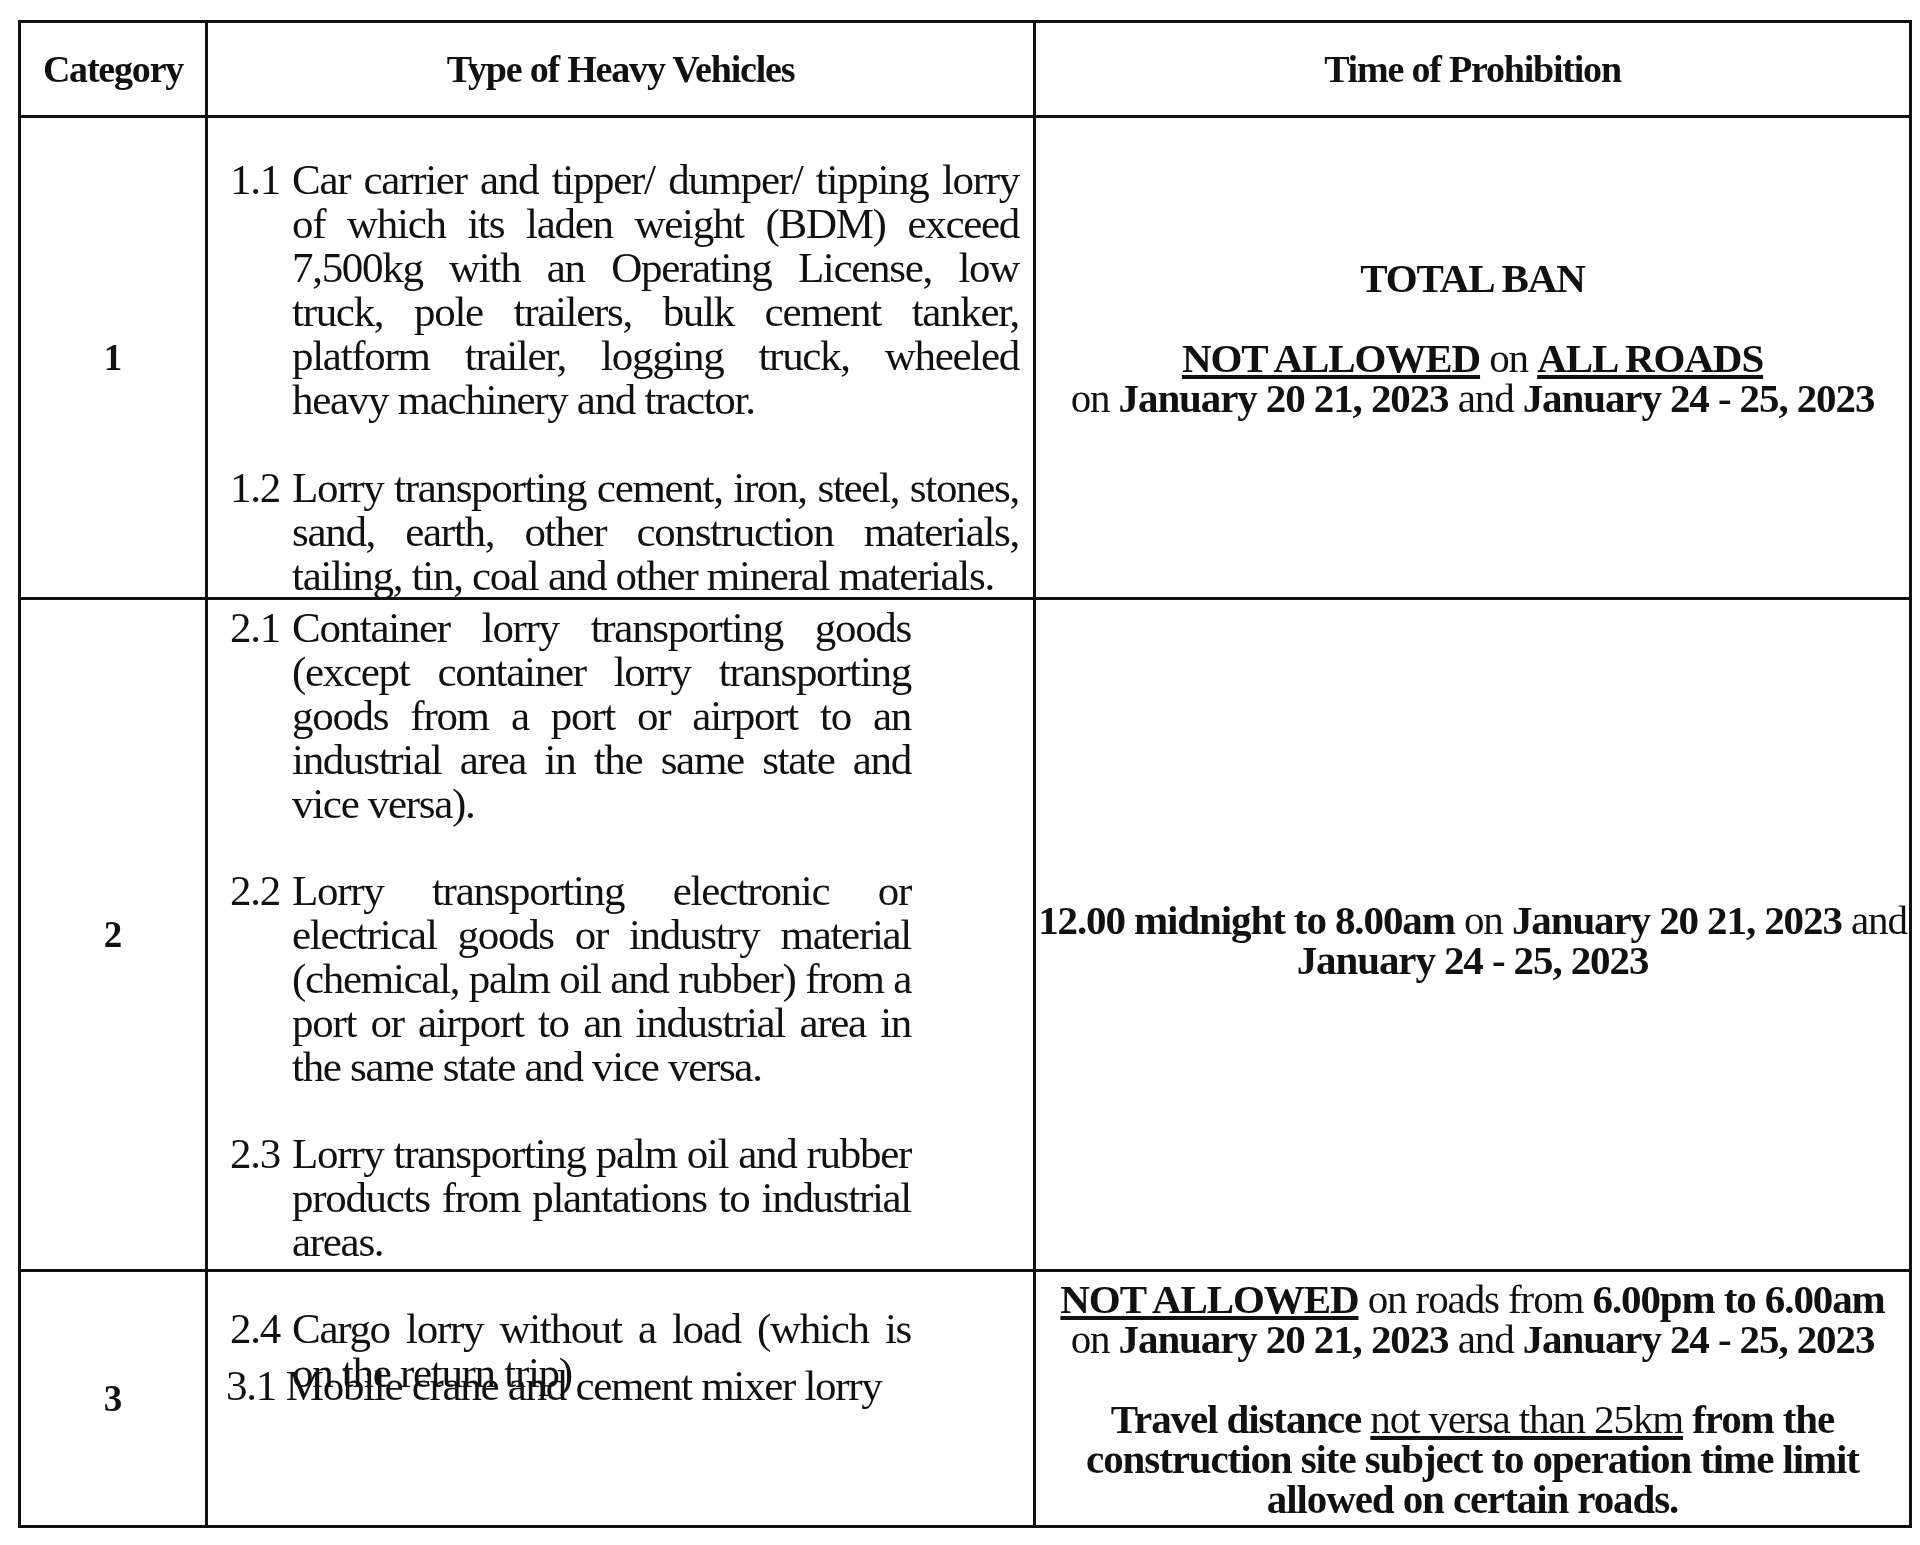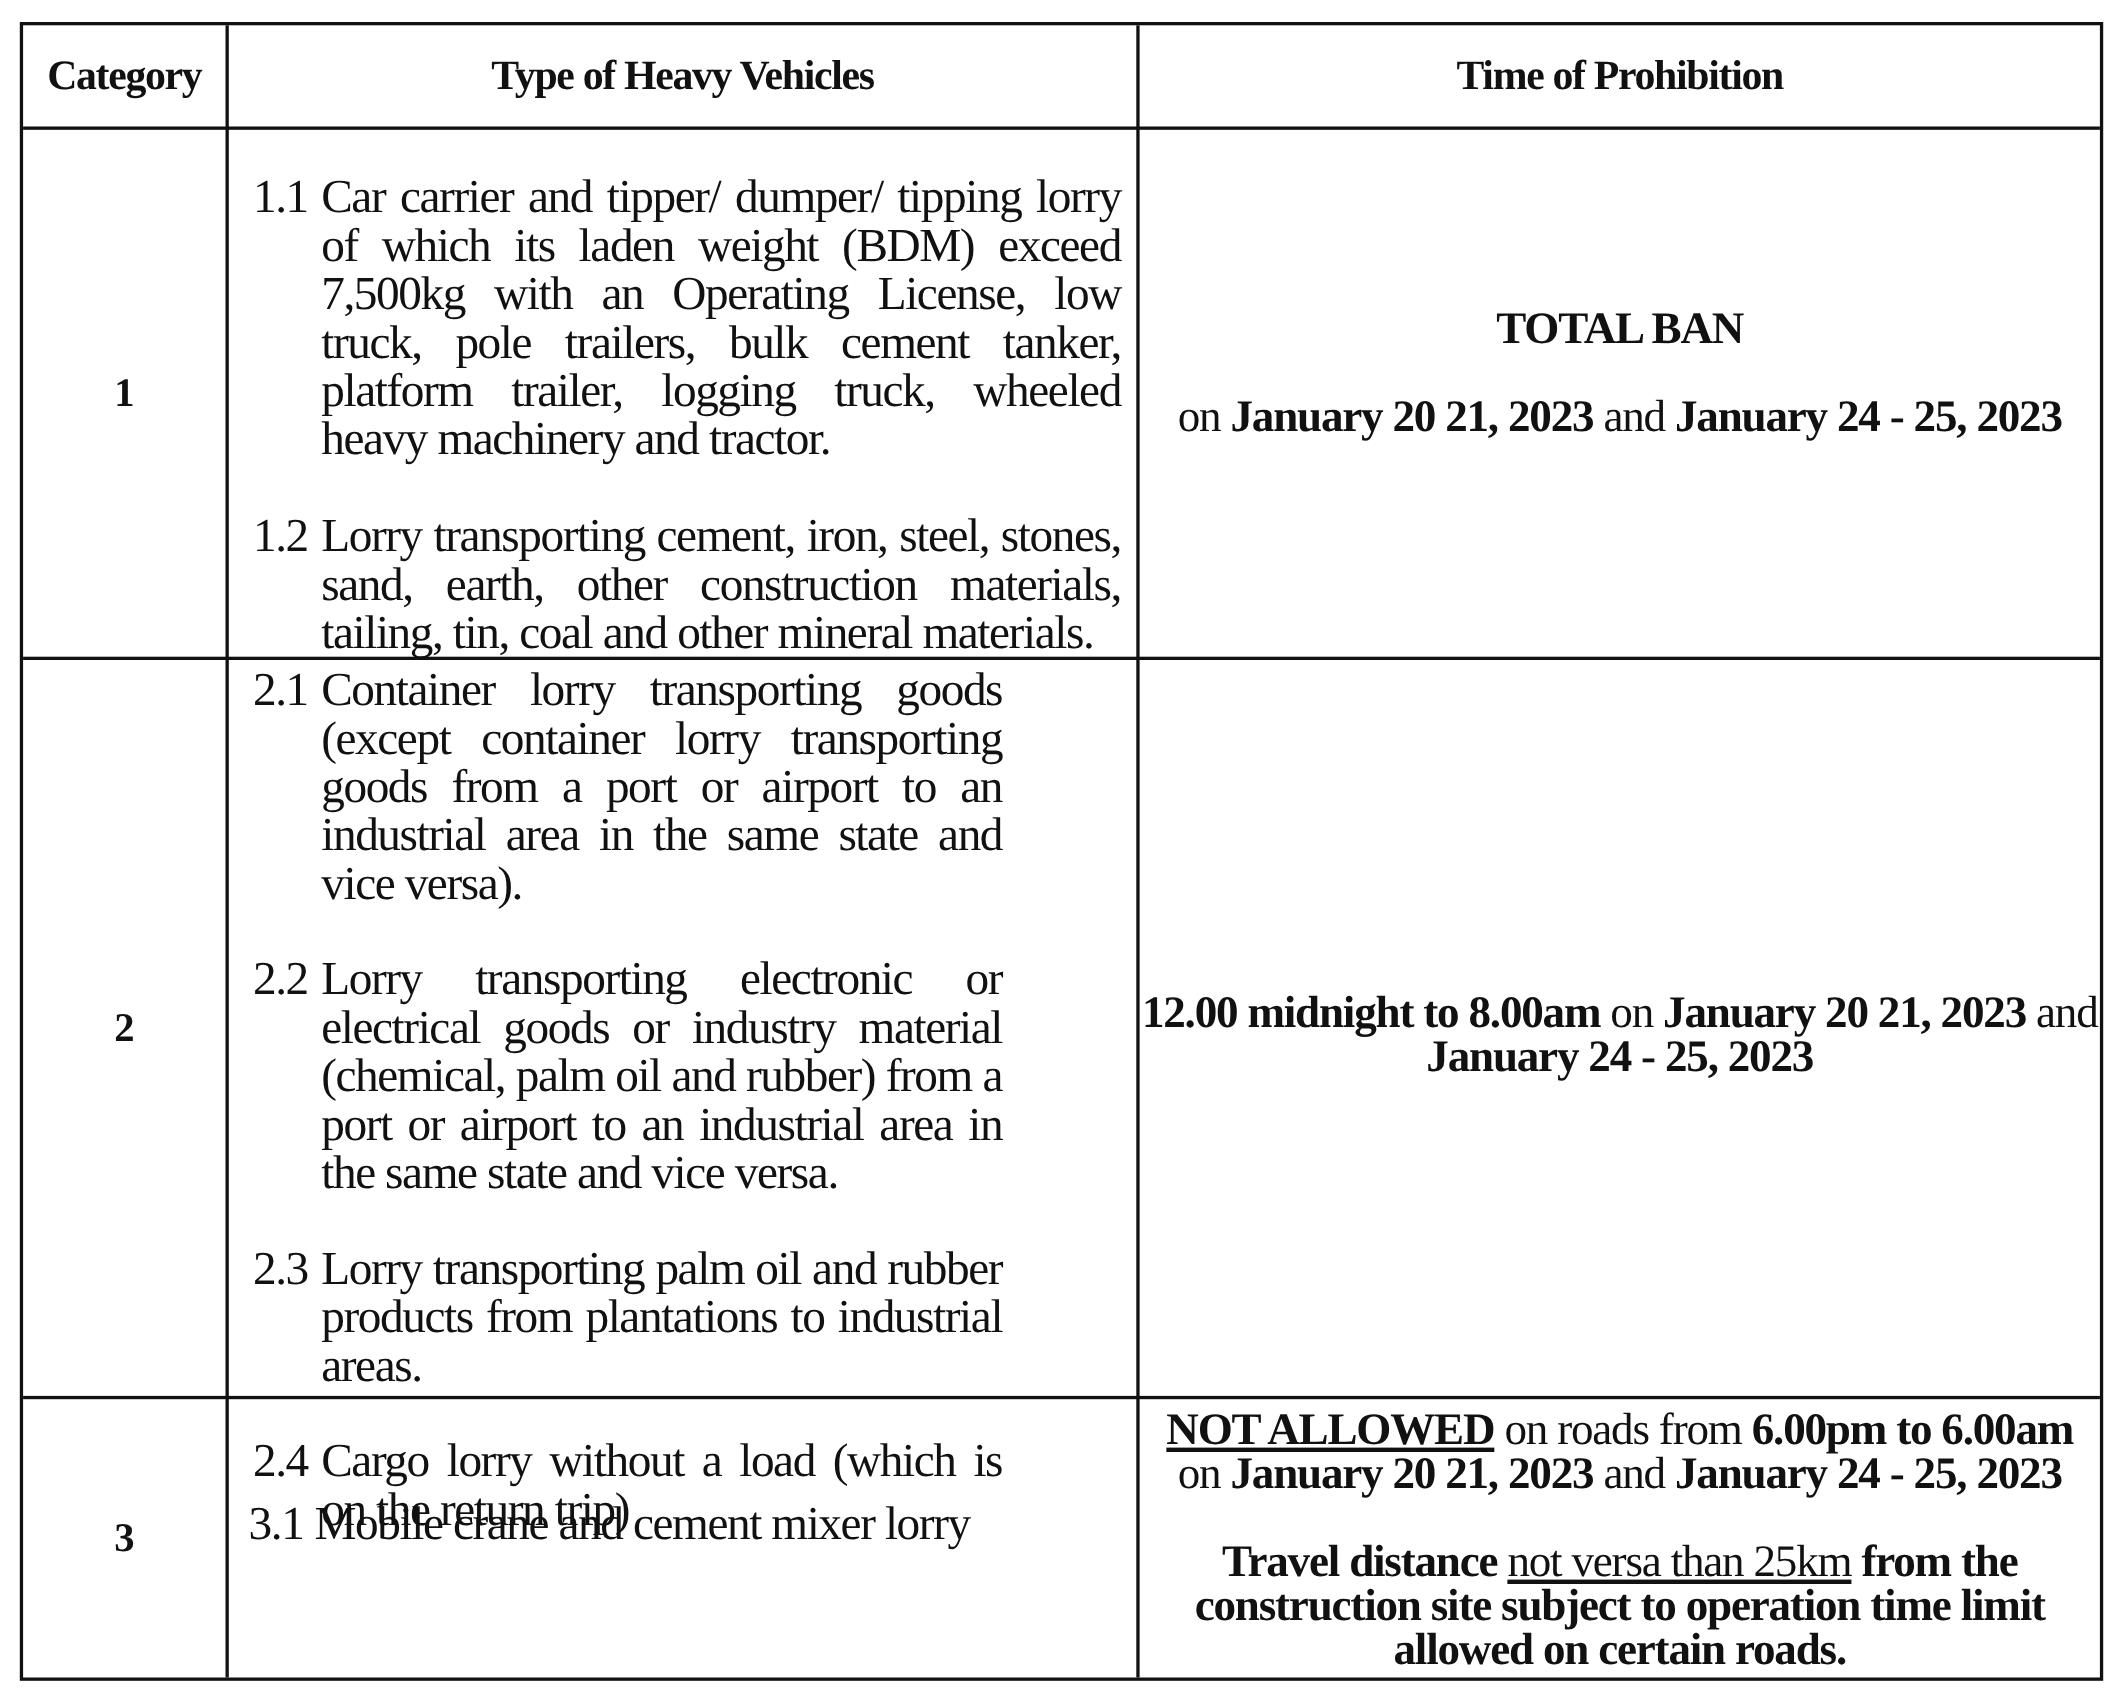--- a/index.html
+++ b/index.html
@@ -46,20 +46,23 @@
     </div>
     <div class="item" style="margin-top:44px">
       <span class="num">1.2</span>
       <span class="txt last-left">Lorry transporting cement, iron, steel, stones, sand, earth, other construction materials, tailing, tin, coal and other mineral materials.</span>
     </div>
   </div>
   <div class="cell prohib" style="left:1015px;top:95px;width:873px;height:479px;padding-bottom:40px">
     <div class="b">TOTAL BAN</div>
     <div style="height:40px"></div>
     <div>
+      <span class="b u">NOT ALLOWED</span><span> on </span><span class="b u">ALL ROADS</span>
+    </div>
+    <div>
       <span>on </span><span class="b">January 20 21, 2023</span><span> and </span><span class="b">January 24 - 25, 2023</span>
     </div>
   </div>
 
   <div class="cell cat" style="left:0;top:577px;width:184px;height:669px">2</div>
   <div class="cell veh" style="left:187px;top:577px;width:717px;height:669px;padding-top:6px">
     <div class="item">
       <span class="num">2.1</span>
       <span class="txt last-left">Container lorry transporting goods (except container lorry transporting goods from a port or airport to an industrial area in the same state and vice versa).</span>
     </div>

